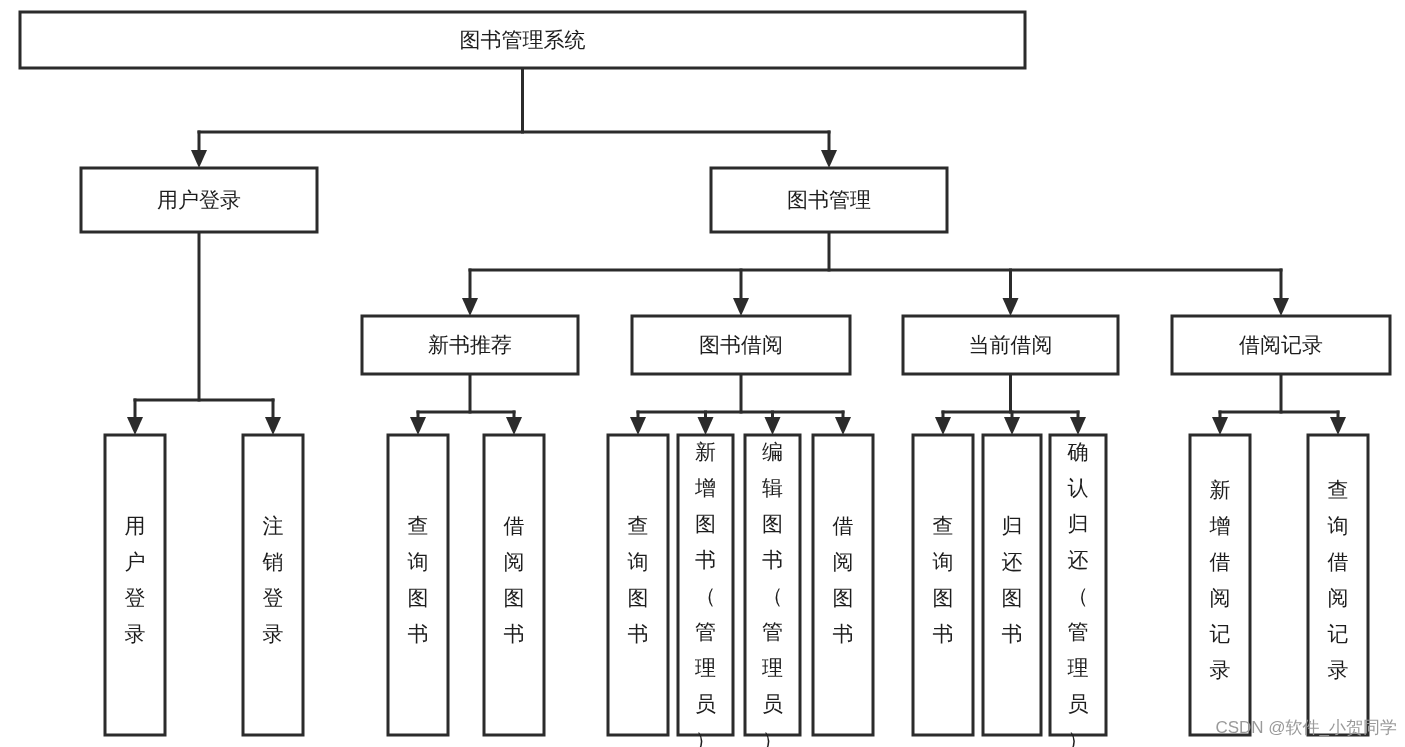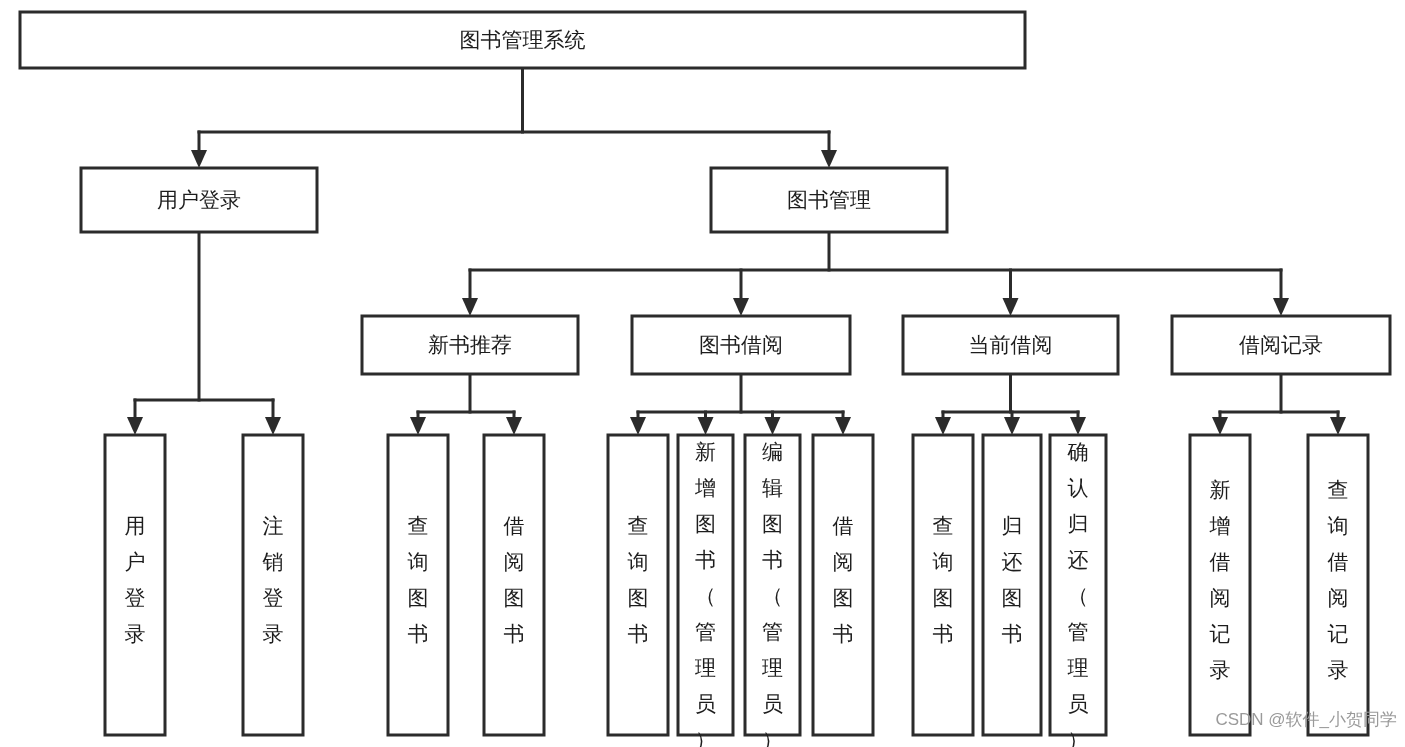--- a/index.html
+++ b/index.html
@@ -15,21 +15,21 @@
   .node-label{
     font-family:"Liberation Sans","DejaVu Sans",sans-serif;
     fill:#1d1d1d;font-size:21px;dominant-baseline:middle;text-anchor:middle;
   }
   .leaf-label{
     font-family:"Liberation Sans","DejaVu Sans",sans-serif;
     fill:#1d1d1d;font-size:21px;
   }
   .leaf-label tspan{text-anchor:middle;}
   .watermark{
-    position:absolute;right:8px;bottom:16px;
+    position:absolute;right:8px;bottom:8px;
     font-family:"Liberation Sans","DejaVu Sans",sans-serif;
     font-size:17px;color:#9a9a9a;white-space:nowrap;
     pointer-events:none;user-select:none;
   }
 </style>
 </head>
 <body>
 
 <div id="diagram-root">
   <svg id="diagram-svg" viewBox="0 0 1405 747">

